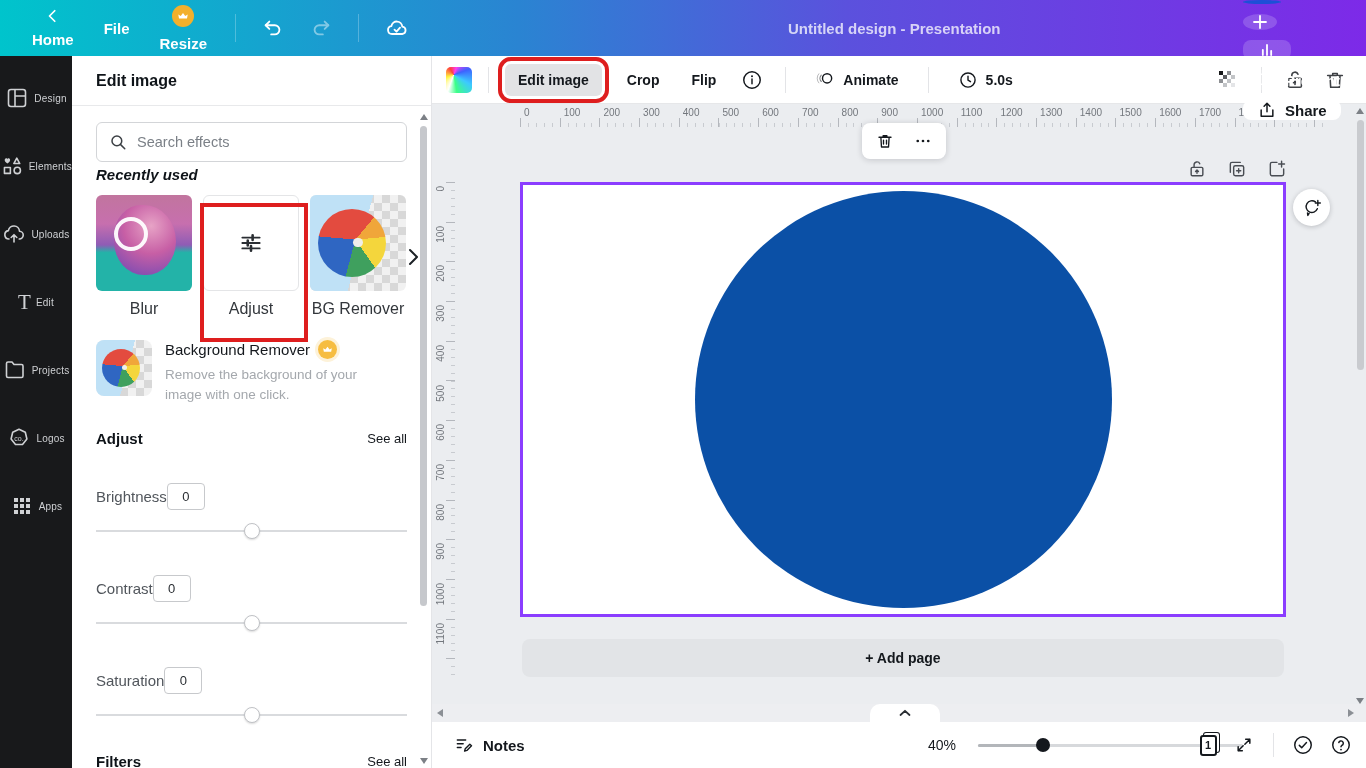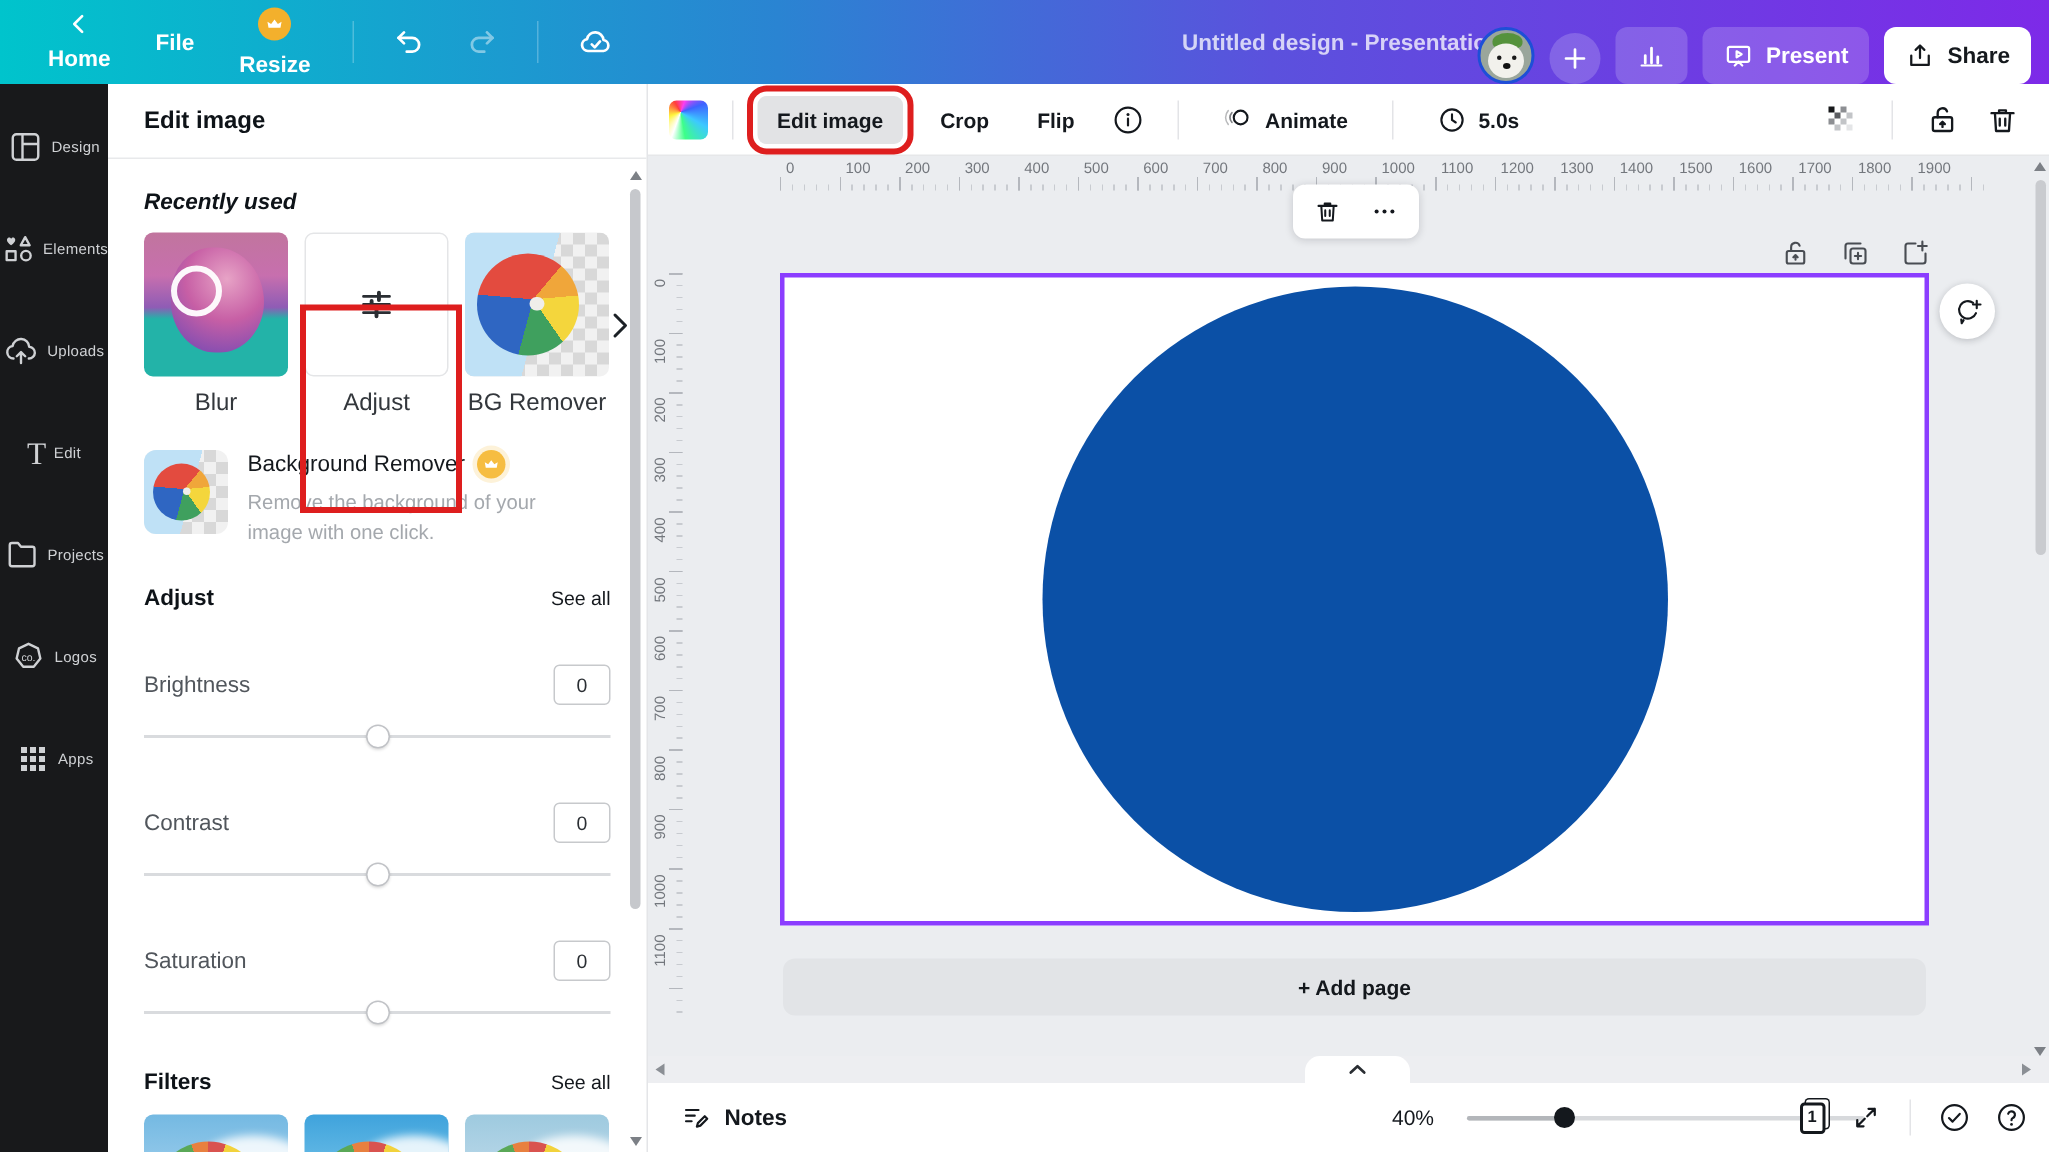--- a/index.html
+++ b/index.html
@@ -9,21 +9,21 @@
   
   .topbar { position:absolute; left:0; top:0; width:1366px; height:56px;
     background:linear-gradient(90deg,#00c4cc 0%,#2a84d2 38%,#5b51dd 62%,#7d2ae8 100%);
     display:flex; align-items:center; color:#fff; z-index:30; }
   .tb-left { display:flex; align-items:center; gap:6px; padding-left:20px; }
   .tb-item { display:flex; align-items:center; gap:8px; color:#fff; font-size:15px; font-weight:700; padding:8px 12px; border-radius:8px; cursor:pointer;flex-direction:column; }
   .tb-divider { width:1px; height:28px; background:rgba(255,255,255,.25); margin:0 10px; }
   .crown-badge { width:22px; height:22px; border-radius:50%; background:#f3b02c; display:flex; align-items:center; justify-content:center; }
   .tb-icon-btn { padding:8px 10px; border-radius:8px; cursor:pointer; }
   .tb-title { position:absolute; left:788px; top:0; height:56px; display:flex; align-items:center; color:rgba(255,255,255,.75); font-size:15px; font-weight:700; }
-  .tb-right { position:absolute; right:12px; top:0; height:56px; display:flex; align-items:flex-end; gap:10px; }
+  .tb-right { position:absolute; right:12px; top:0; height:56px; display:flex; align-items:flex-start; gap:10px;flex-direction:column; }
   .avatar { position:relative; width:38px; height:38px; border-radius:50%; border:2px solid #1d4fd7; background:#9aa69b; overflow:hidden; cursor:pointer; }
   .avatar .hat { position:absolute; top:2px; left:8px; width:20px; height:11px; border-radius:50% 50% 40% 40%; background:#55923c; }
   .avatar .face { position:absolute; top:9px; left:5px; width:24px; height:23px; border-radius:50%; background:#f2f1ec; }
   .avatar .eye { position:absolute; width:3px; height:3px; border-radius:50%; background:#1a1a1a; top:17px; }
   .avatar .nose { position:absolute; width:5px; height:4px; border-radius:50%; background:#111; top:22px; left:15px; }
   .circle-btn { width:34px; height:34px; border-radius:50%; background:rgba(255,255,255,.18); display:flex; align-items:center; justify-content:center; font-size:20px; font-weight:400; cursor:pointer; }
   .rect-btn { height:38px; border-radius:8px; background:rgba(255,255,255,.18); display:flex; align-items:center; justify-content:center; gap:8px; padding:0 14px; font-size:15px; font-weight:700; cursor:pointer; }
   .share-btn { background:#fff; color:#15191d; }
 
   
@@ -59,21 +59,21 @@
   .bgrem-row { margin-top:22px; display:flex; gap:13px; cursor:pointer; }
   .bgrem-thumb { position:relative; width:56px; height:56px; border-radius:8px; overflow:hidden; flex:none; }
   .bgrem-thumb .ball { left:6px; top:9px; width:38px; height:38px; }
   .bgrem-title-row { display:flex; align-items:center; gap:8px; }
   .bgrem-title { font-size:15px; color:#14181d; }
   .crown-badge-sm { width:19px; height:19px; border-radius:50%; background:#f6bd41; display:flex; align-items:center; justify-content:center; box-shadow:0 0 0 3px #fdf2d9; }
   .bgrem-desc { margin-top:6px; font-size:13.5px; line-height:1.45; color:#a4a8ad; max-width:228px; }
   .adjust-header { margin-top:26px; display:flex; align-items:center; justify-content:space-between; }
   .see-all { font-size:13px; color:#14181d; cursor:pointer; }
   .slider-row { margin-top:17px; }
-  .slider-top { display:flex; align-items:center; justify-content:space-between;margin-top:36px; }
+  .slider-top { display:flex; align-items:center; justify-content:flex-start;margin-top:36px; }
   .slider-label { font-size:15px; color:#51565c; }
   .slider-value { width:38px; height:27px; border:1px solid #c7c9cc; border-radius:4px; display:flex; align-items:center; justify-content:center; font-size:13px; color:#2a2e33; cursor:text; }
   .slider-track { margin-top:13px; position:relative; height:16px; cursor:pointer; }
   .slider-track .line { position:absolute; left:0; right:0; top:7px; height:2px; background:#d9dbde; }
   .slider-track .knob { position:absolute; left:50%; top:0; width:16px; height:16px; margin-left:-8px; border-radius:50%; background:#fff; border:1px solid #c0c2c6; box-shadow:0 1px 2px rgba(0,0,0,.15); }
   .filters-header { margin-top:30px; display:flex; align-items:center; justify-content:space-between; }
   .filters-row { margin-top:13px; display:flex; gap:11px; }
   .filter-thumb { width:96px; height:60px; border-radius:6px 6px 0 0; position:relative; overflow:hidden; cursor:pointer; }
   .f-sky1 { background:linear-gradient(180deg,#74b9e2 0%,#9ccdec 70%,#d8ebf6 100%); }
   .f-sky2 { background:linear-gradient(180deg,#3fa3dc 0%,#6fc0e8 70%,#cfe9f7 100%); }
@@ -290,20 +290,29 @@
           <rect x="16" y="16" width="4" height="4"></rect>
         </g>
       </svg>
     <span class="sb-label">Apps</span>
   </div>
 </div>
 
 <div class="panel">
   <div class="panel-header">Edit image</div>
   <div class="panel-body">
+    <div class="search-box">
+      <span>
+        <svg width="18" height="18" viewBox="0 0 24 24" fill="none" stroke="#3c4045" stroke-width="2" stroke-linecap="round">
+            <circle cx="10.5" cy="10.5" r="6.5"></circle>
+            <path d="M15.5 15.5 21 21"></path>
+          </svg>
+      </span>
+      <input type="text" placeholder="Search effects" style="">
+    </div>
 
     <div class="section-heading ru-heading">Recently used</div>
 
     <div class="cards-row">
       <div class="card">
         <div class="card-thumb thumb-blur">
           <div class="fig"></div>
           <div class="ring"></div>
         </div>
         <div class="card-label">Blur</div>

